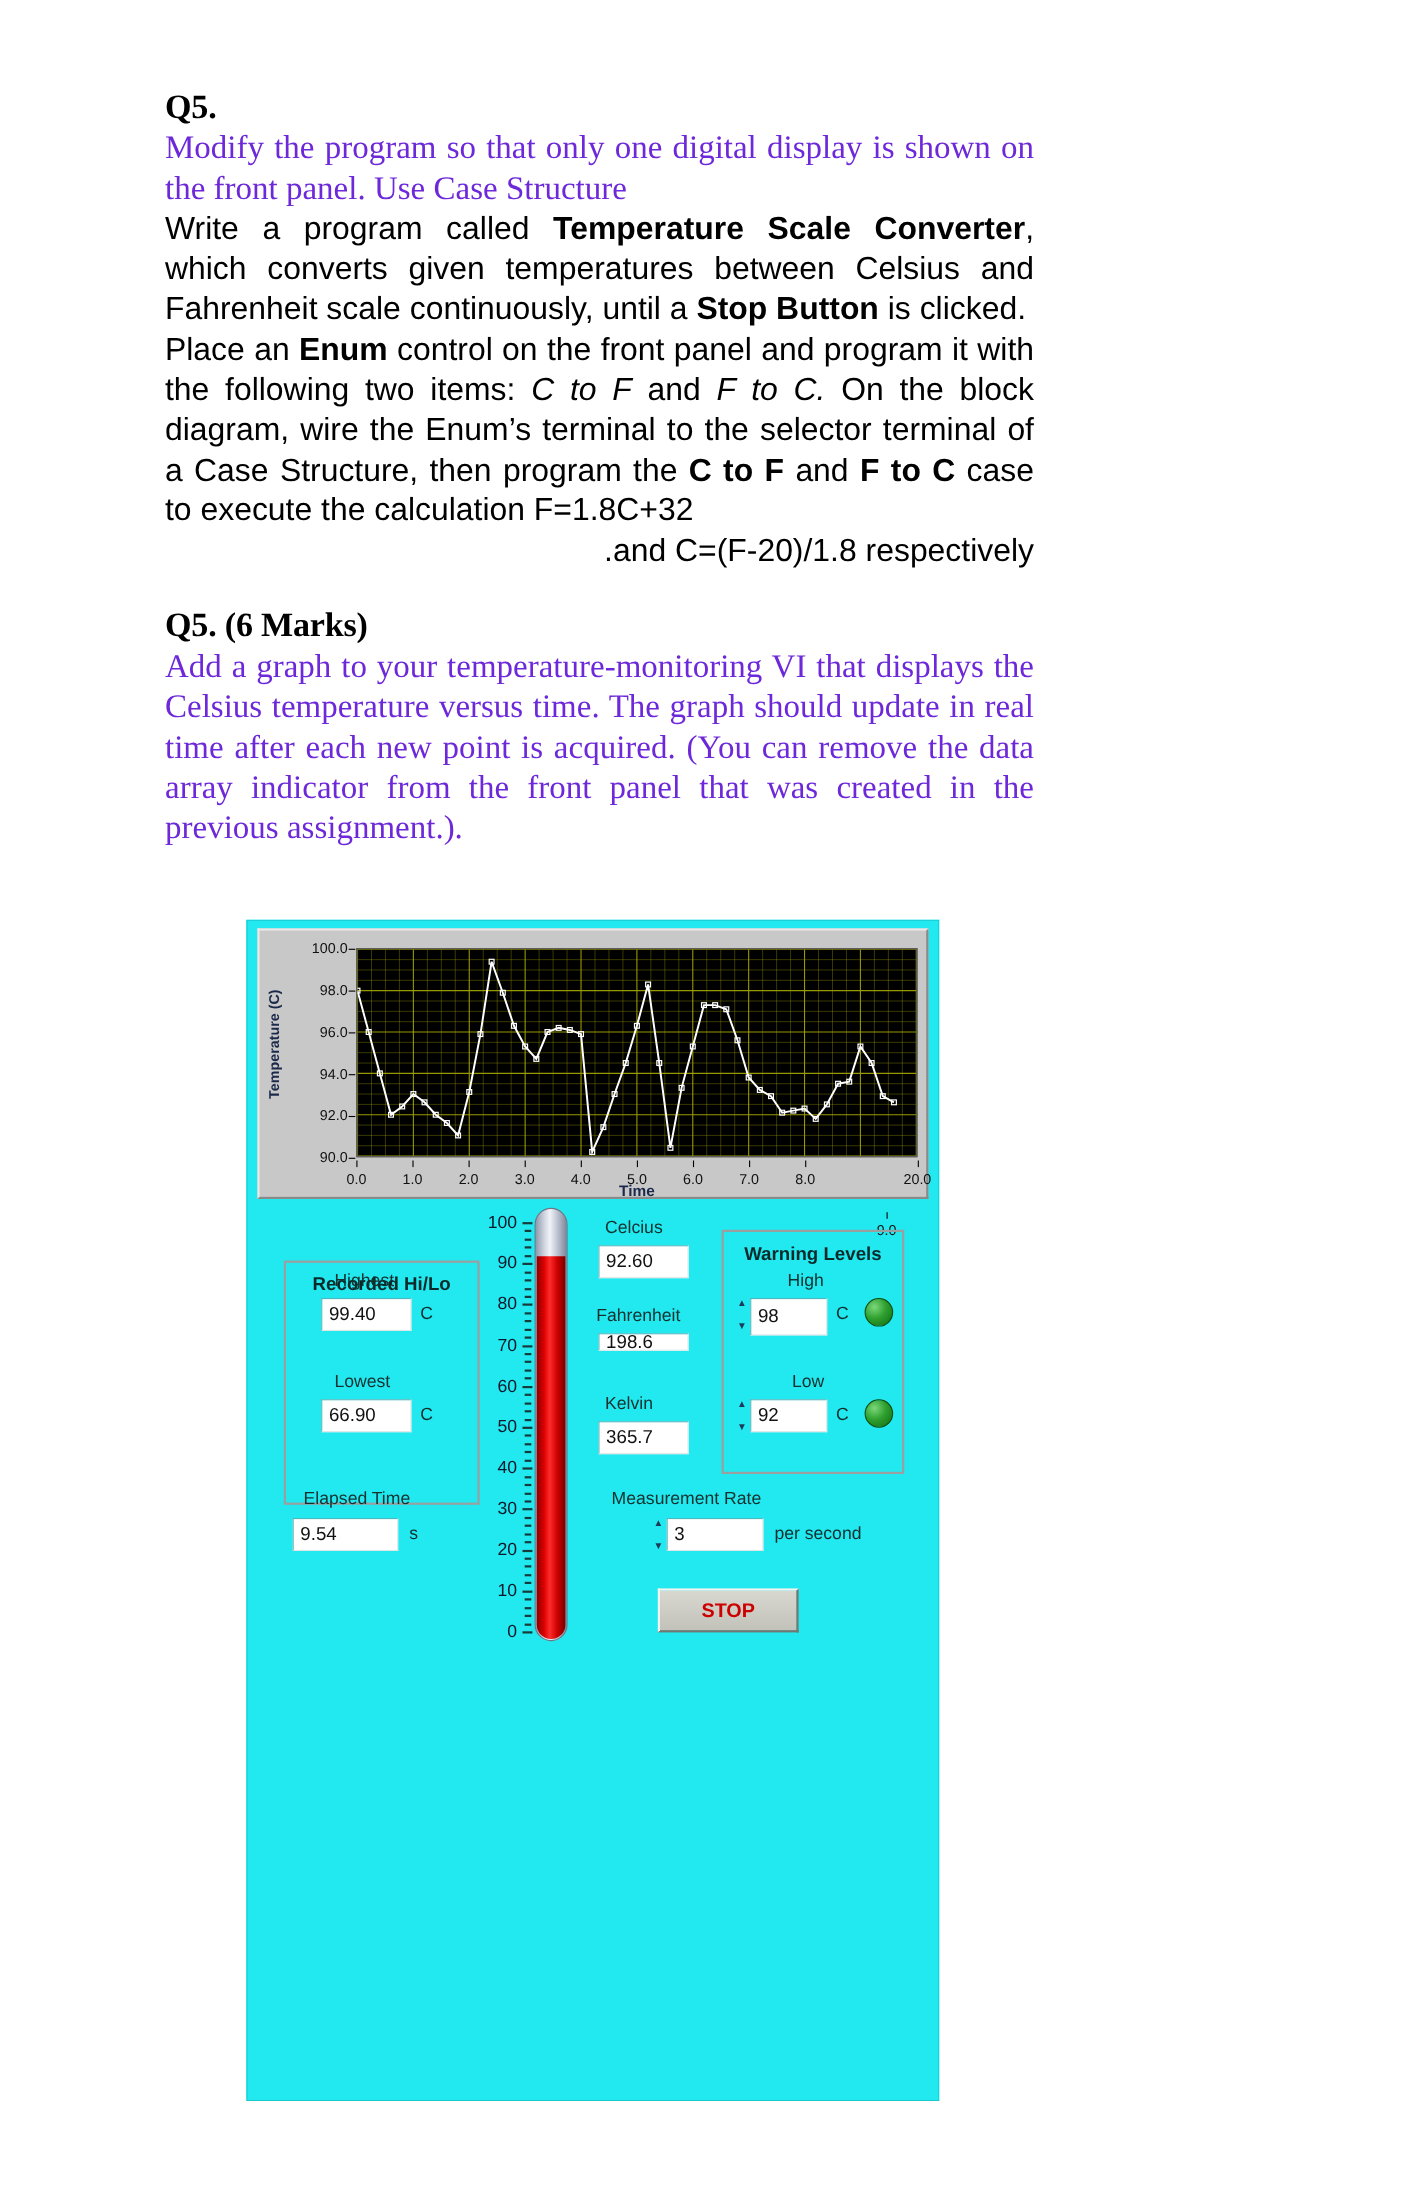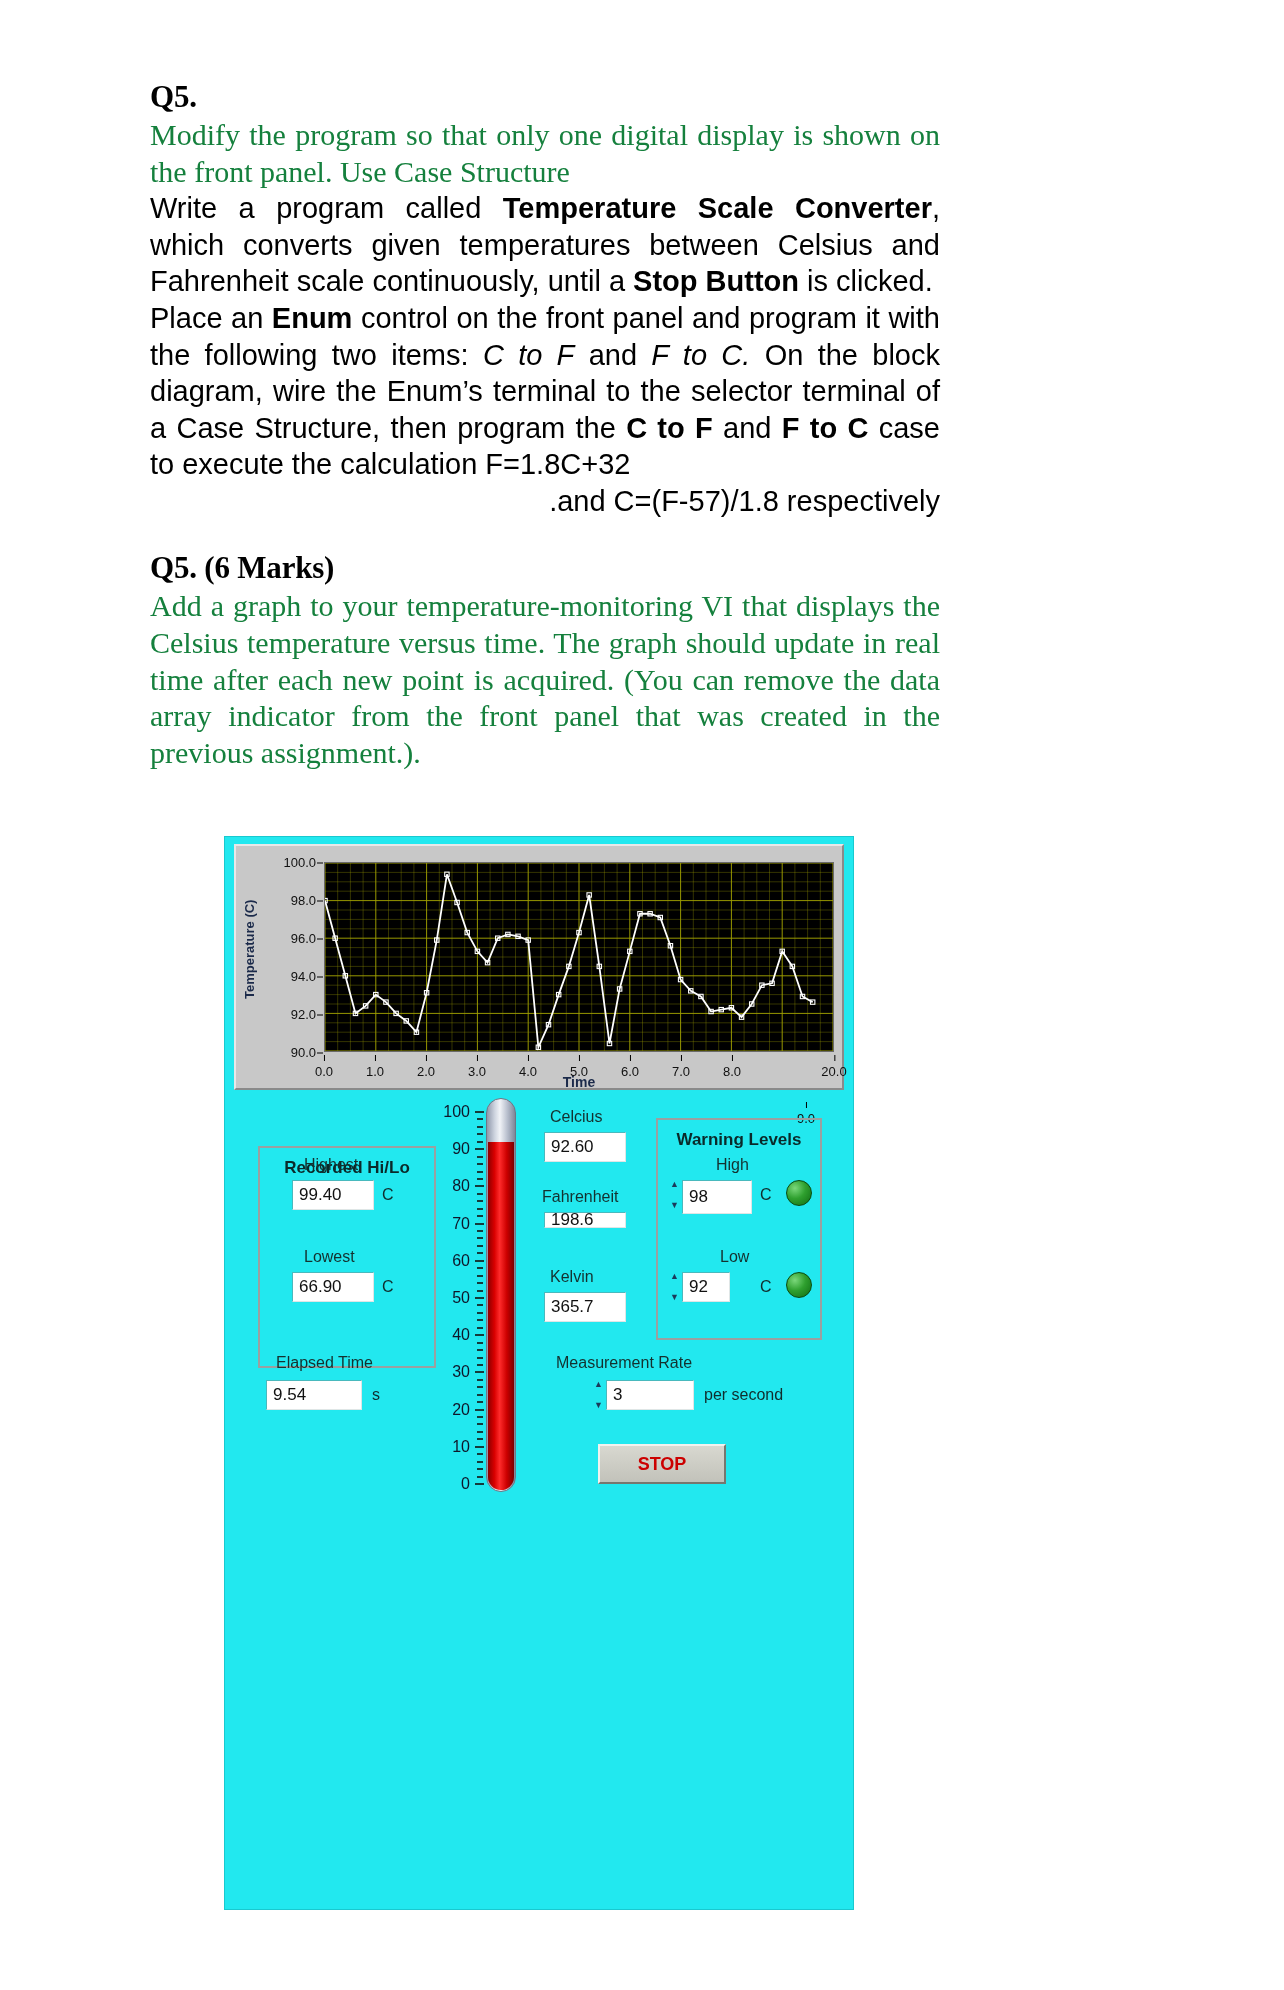--- a/index.html
+++ b/index.html
@@ -11,21 +11,21 @@
   .doc{
     position:absolute;left:150px;top:78px;width:790px;
   }
   .q-head{
     font-family:"Liberation Serif",serif;
     font-weight:bold;font-size:31px;line-height:1.20;
     color:#000;margin:0 0 2px 0;letter-spacing:-0.2px;
   }
   .serif-p{
     font-family:"Liberation Serif",serif;
-    font-size:30px;line-height:1.22;color:#15803d;
+    font-size:30px;line-height:1.22;color:#6d28d9;
     text-align:justify;margin:0;
   }
   .sans-p{
     font-family:"Liberation Sans",sans-serif;
     font-size:29px;line-height:1.26;color:#000;
     text-align:justify;margin:0;
   }
   .sans-p b{font-weight:bold;}
   .sans-p i{font-style:italic;}
   .right-line{text-align:right;}
@@ -167,21 +167,21 @@
 
   <p class="serif-p">
     <span>Modify the program so that only one digital display is shown</span>
     <span>on the front panel. Use Case Structure</span>
   </p>
 
   <p class="sans-p"><span>Write a program called </span><b>Temperature Scale Converter</b><span>, which converts given temperatures between Celsius and Fahrenheit scale continuously, until a </span><b>Stop Button</b><span> is clicked.</span></p>
 
   <p class="sans-p"><span>Place an </span><b>Enum</b><span> control on the front panel and program it with the following two items: </span><i>C to F</i><span> and </span><i>F to C.</i><span> On the block diagram, wire the Enum’s terminal to the selector terminal of a Case Structure, then program the </span><b>C to F</b><span> and </span><b>F to C</b><span>  case to execute the calculation F=1.8C+32</span></p>
 
-  <p class="sans-p right-line">.and C=(F-57)/1.8 respectively</p>
+  <p class="sans-p right-line">.and C=(F-20)/1.8 respectively</p>
 
   <div class="gap"></div>
 
   <div class="q-head">Q5. (6 Marks)</div>
 
   <p class="serif-p">
     <span>Add a graph to your temperature-monitoring VI that displays</span>
     <span>the Celsius temperature versus time. The graph should update</span>
     <span>in real time after each new point is acquired. (You can remove</span>
     <span>the data array indicator from the front panel that was created</span>
@@ -435,21 +435,21 @@
   </div>
   <div class="num" style="left:458px;top:344px;width:70px;height:34px;">98</div>
   <div class="unit" style="left:536px;top:350px;">C</div>
   <div class="led" style="left:562px;top:344px;"></div>
 
   <div class="lbl" style="left:496px;top:412px;">Low</div>
   <div class="spin" style="left:444px;top:436px;height:30px;">
     <span>▲</span>
     <span>▼</span>
   </div>
-  <div class="num" style="left:458px;top:436px;width:48px;height:30px;">92</div>
+  <div class="num" style="left:458px;top:436px;width:70px;height:30px;">92</div>
   <div class="unit" style="left:536px;top:442px;">C</div>
   <div class="led" style="left:562px;top:436px;"></div>
 
   <div class="lbl" style="left:332px;top:518px;">Measurement Rate</div>
   <div class="spin" style="left:368px;top:544px;height:30px;">
     <span>▲</span>
     <span>▼</span>
   </div>
   <div class="num" style="left:382px;top:544px;width:88px;height:30px;">3</div>
   <div class="unit" style="left:480px;top:550px;">per second</div>

